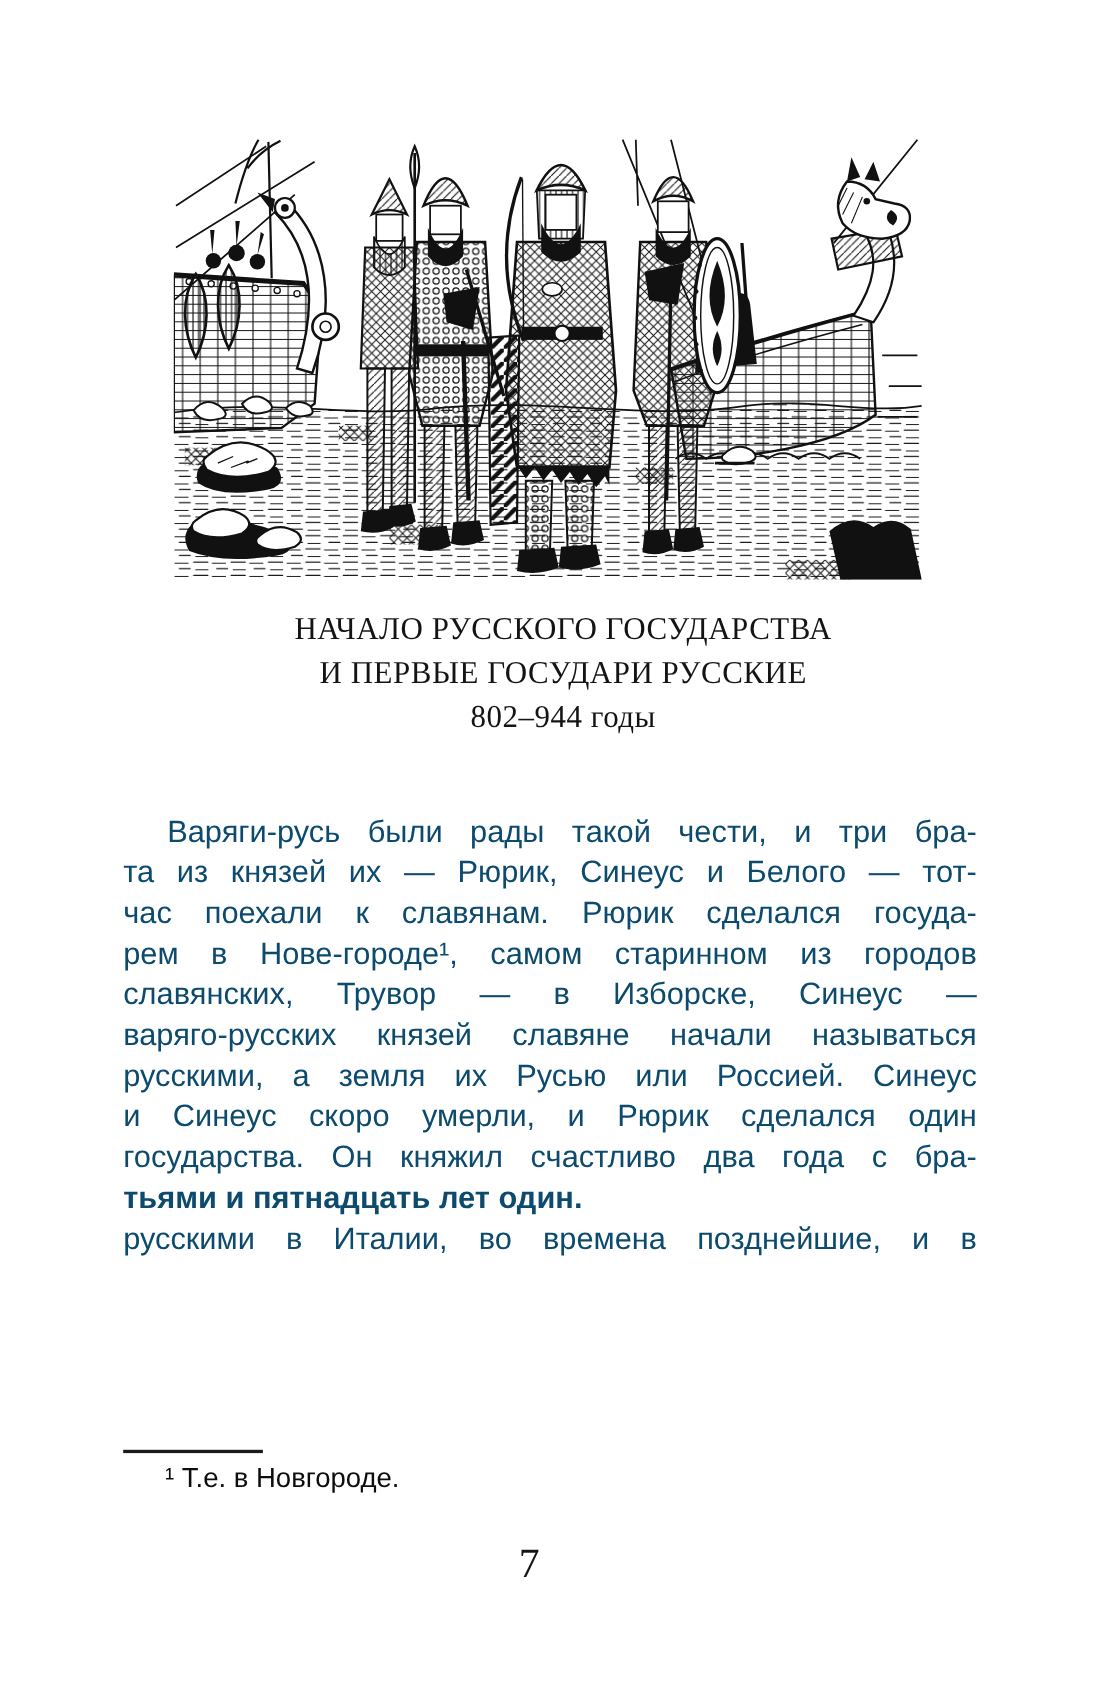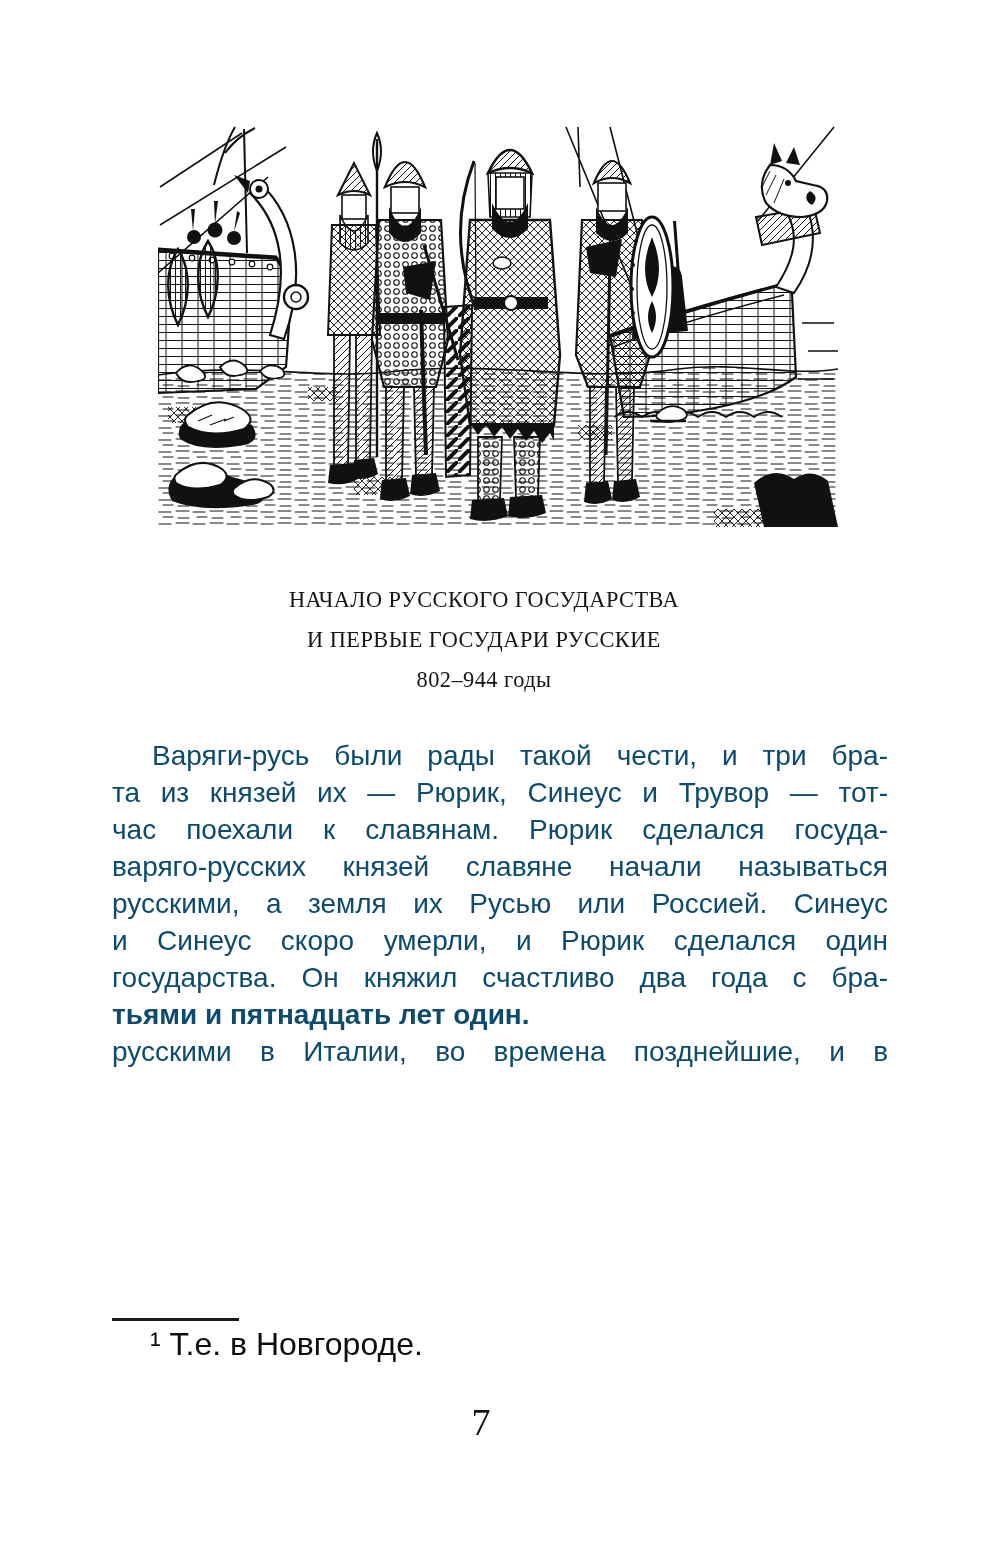--- a/index.html
+++ b/index.html
@@ -9,39 +9,39 @@
     -webkit-font-smoothing:antialiased;
   }
   .page{position:absolute;inset:0;background:#fff;}
 
   
   .illustration{position:absolute;left:158px;top:125px;width:680px;height:402px;margin:0;}
   .illustration svg{display:block;width:100%;height:100%;}
 
   
   .chapter-title{
-    position:absolute;left:0;top:580px;width:968px;margin:0;
+    position:absolute;left:0;top:552px;width:968px;margin:0;
     text-align:center;font-family:"Liberation Serif",serif;font-weight:normal;
-    font-size:23px;line-height:40px;color:#141414;letter-spacing:.5px;
+    font-size:29px;line-height:40px;color:#141414;letter-spacing:.5px;padding-left:28px;
   }
   .chapter-title .t-line{transform:scaleX(.97);transform-origin:center;}
 
   
   .body-text{
     position:absolute;left:112px;top:737px;width:776px;
     font-size:28px;line-height:37px;color:#0c4a6e;
   }
   .line{text-align:justify;text-align-last:justify;white-space:normal;}
   .line.end{text-align-last:left;font-weight:bold;}
   .line.indent{text-indent:40px;}
 
   
   .footnote{position:absolute;left:112px;top:1318px;width:776px;}
   .footnote-rule{width:127px;height:3px;background:#1a1a1a;}
-  .footnote-text{margin-top:8px;font-size:32px;line-height:30px;text-indent:38px;color:#0d0d0d;}
+  .footnote-text{margin-top:8px;font-size:25px;line-height:30px;text-indent:38px;color:#0d0d0d;}
 
   
   .page-number{
     position:absolute;left:0;top:1400px;width:962px;text-align:center;
     font-family:"Liberation Serif",serif;font-size:38px;color:#141414;
   }
 </style>
 </head>
 <body>
 
@@ -226,22 +226,24 @@
   </figure>
 
   <h1 class="chapter-title">
     <div class="t-line">НАЧАЛО РУССКОГО ГОСУДАРСТВА</div>
     <div class="t-line">И ПЕРВЫЕ ГОСУДАРИ РУССКИЕ</div>
     <div class="t-line">802–944 годы</div>
   </h1>
 
   <div class="body-text">
     <div class="line indent">Варяги-русь были рады такой чести, и три бра-</div>
-    <div class="line">та из князей их — Рюрик, Синеус и Трувор — тот-</div>
+    <div class="line">та из князей их — Рюрик, Синеус и Белого — тот-</div>
     <div class="line">час поехали к славянам. Рюрик сделался госуда-</div>
+    <div class="line">рем в Нове-городе¹, самом старинном из городов</div>
+    <div class="line">славянских, Трувор — в Изборске, Синеус —</div>
     <div class="line">варяго-русских князей славяне начали называться</div>
     <div class="line">русскими, а земля их Русью или Россией. Синеус</div>
     <div class="line">и Синеус скоро умерли, и Рюрик сделался один</div>
     <div class="line">государства. Он княжил счастливо два года с бра-</div>
     <div class="line end">тьями и пятнадцать лет один.</div>
     <div class="line">русскими в Италии, во времена позднейшие, и в</div>
   </div>
 
   <div class="footnote">
     <div class="footnote-rule"></div>

